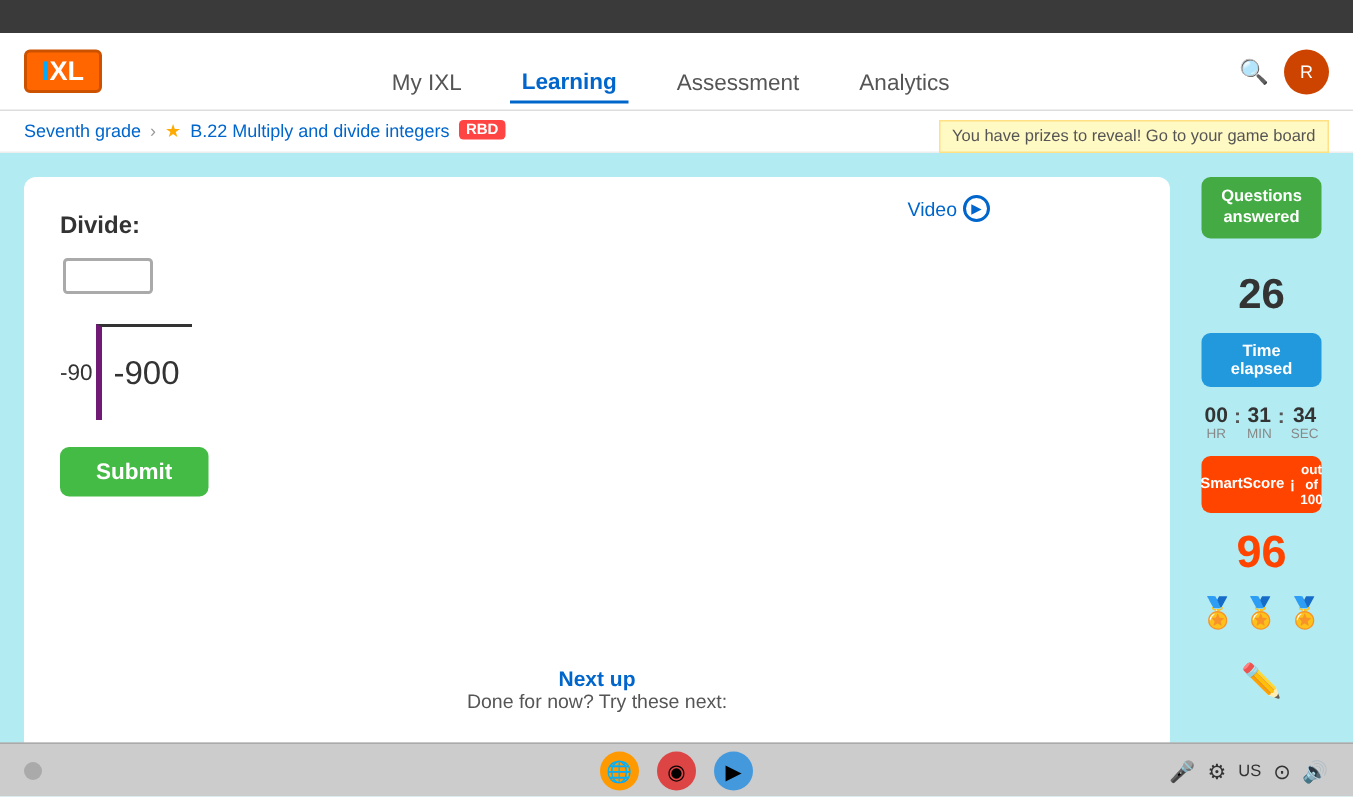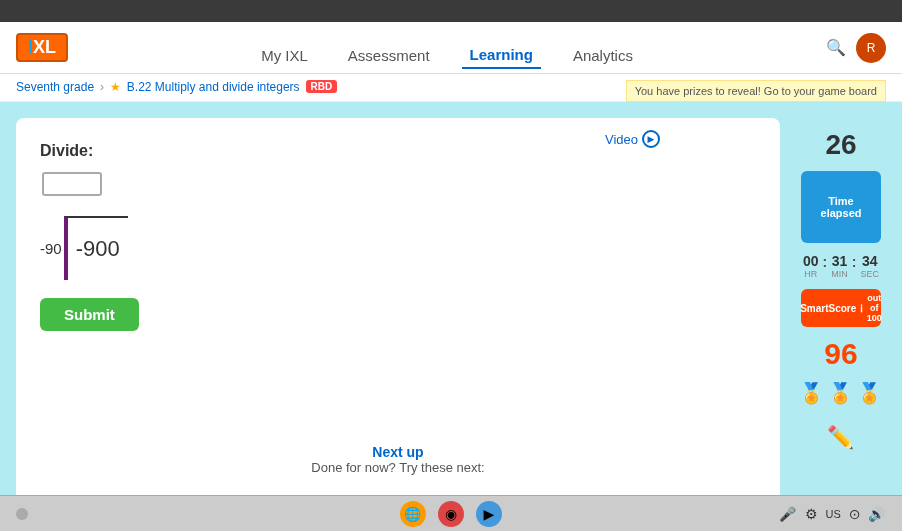--- a/index.html
+++ b/index.html
@@ -275,21 +275,21 @@
       color: #333;
       text-align: center;
       margin-top: 11px;
     }
 
     .time-elapsed-btn {
       background: #2299dd;
       color: white;
       border: none;
       border-radius: 6px;
-      padding: 24px 10px;
+      padding: 6px 10px;
       font-size: 11px;
       font-weight: bold;
       text-align: center;
       width: 80px;
       cursor: pointer;
     }
 
     .time-display {
       display: flex;
       gap: 4px;
@@ -410,22 +410,22 @@
 
 <div class="browser-bar"></div>
 
 <div class="nav-bar">
   <div class="ixl-logo">
     <span>I</span>XL
   </div>
 
   <div class="nav-links">
     <span class="nav-link">My IXL</span>
+    <span class="nav-link active">Learning</span>
     <span class="nav-link">Assessment</span>
-    <span class="nav-link active">Learning</span>
     <span class="nav-link">Analytics</span>
   </div>
 
   <div class="nav-right">
     <button class="search-icon-btn">🔍</button>
     <div class="user-avatar">
       <span>R</span>
     </div>
   </div>
 </div>
@@ -466,20 +466,22 @@
 
     <div class="next-up">
       <div class="next-up-title">Next up</div>
       <div class="next-up-subtitle">Done for now? Try these next:</div>
     </div>
 
   </div>
 
   <div class="sidebar">
 
+    <button class="questions-answered-btn" style="white-space:pre-line;">Questions
+answered</button>
 
     <div class="score-number">26</div>
 
     <button class="time-elapsed-btn" style="white-space:pre-line;">Time
 elapsed</button>
 
     <div class="time-display">
       <div class="time-unit">
         <div class="time-val">00</div>
         <div class="time-label">HR</div>

